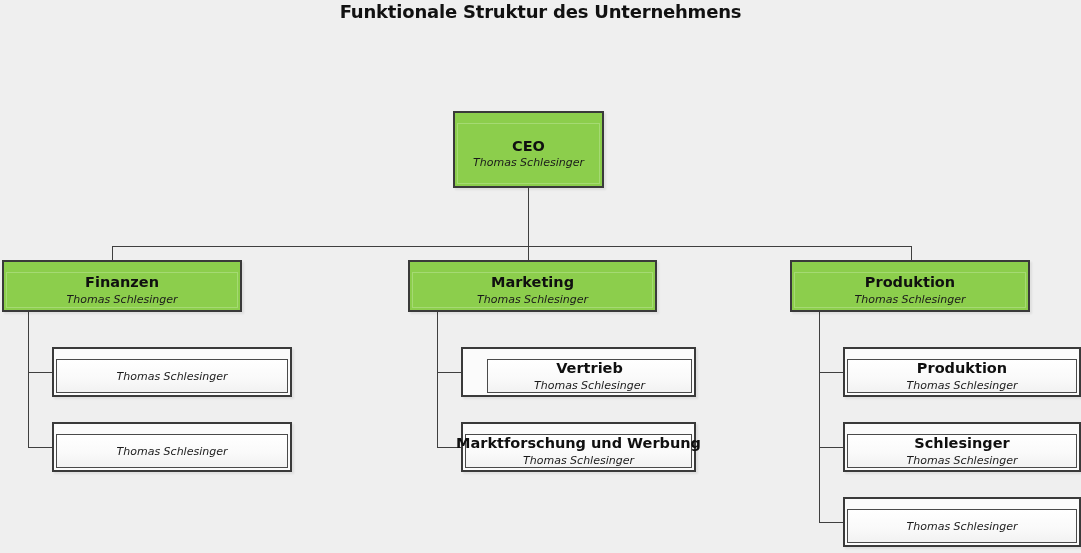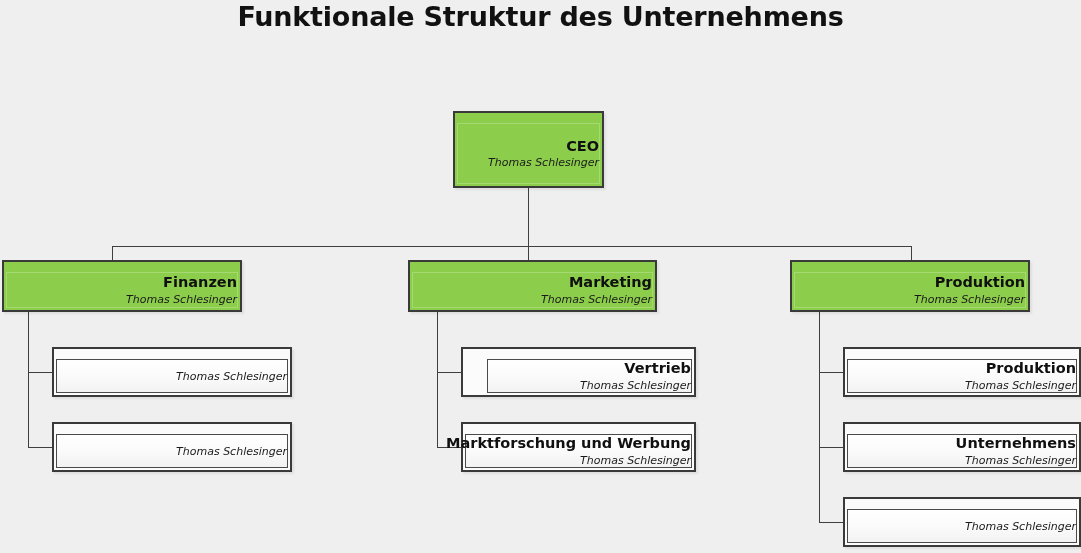--- a/index.html
+++ b/index.html
@@ -24,21 +24,21 @@
     height: 553px;
   }
 
   
   .chart-title {
     position: absolute;
     left: 0;
     top: 1px;
     width: 1081px;
     text-align: center;
-    font-size: 27px;
+    font-size: 18px;
     font-weight: bold;
     color: #111111;
     letter-spacing: -0.2px;
     white-space: nowrap;
   }
 
   
   .conn {
     position: absolute;
     background: #3f3f3f;
@@ -56,21 +56,21 @@
     align-items: center;
     justify-content: center;
     z-index: 3;
     box-shadow: 2px 2px 2px rgba(0,0,0,0.07);
   }
   .node .inner {
     width: 100%;
     height: 100%;
     display: flex;
     flex-direction: column;
-    align-items: flex-end;
+    align-items: center;
     justify-content: center;
     border: 1px solid rgba(0,0,0,0.22);
     margin-top: 8px;
   }
   .node.green {
     background: #8cce4c;
   }
   .node.green .inner {
     border-color: #a5da73;
     background: #8cce4c;
@@ -183,21 +183,21 @@
 
   <div class="node white" style="left:843px; top:347px; width:238px; height:50px;">
     <div class="inner">
       <div class="node-title">Produktion</div>
       <div class="node-sub">Thomas Schlesinger</div>
     </div>
   </div>
 
   <div class="node white" style="left:843px; top:422px; width:238px; height:50px;">
     <div class="inner">
-      <div class="node-title">Unternehmens</div>
+      <div class="node-title">Schlesinger</div>
       <div class="node-sub">Thomas Schlesinger</div>
     </div>
   </div>
 
   <div class="node white" style="left:843px; top:497px; width:238px; height:50px;">
     <div class="inner">
       <div class="node-sub">Thomas Schlesinger</div>
     </div>
   </div>
 

